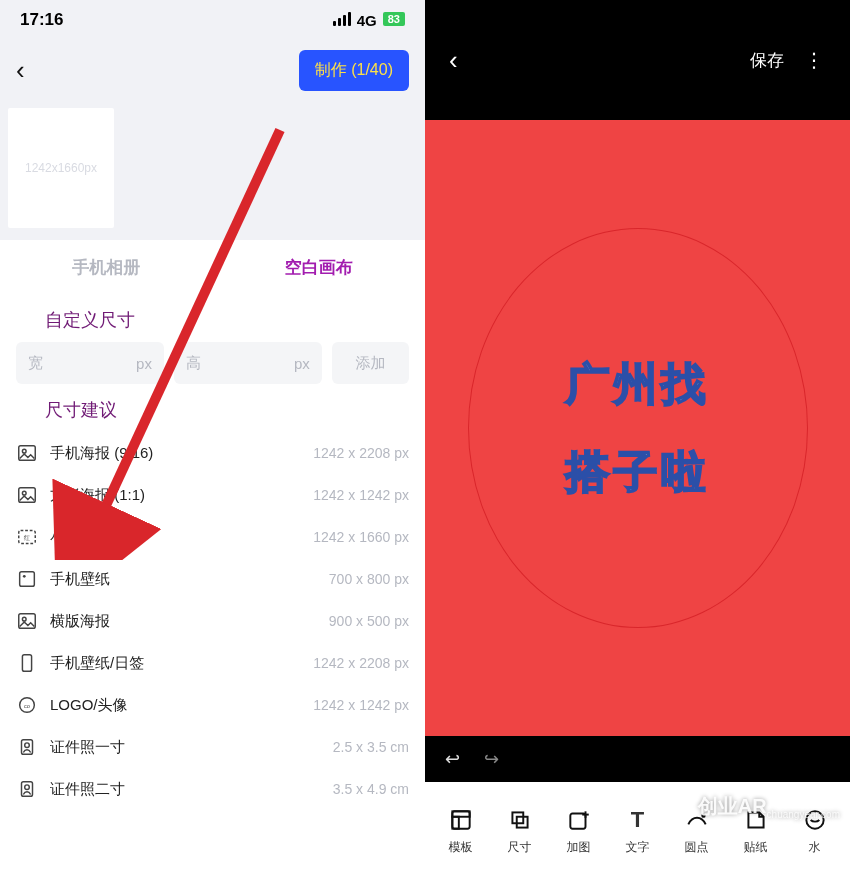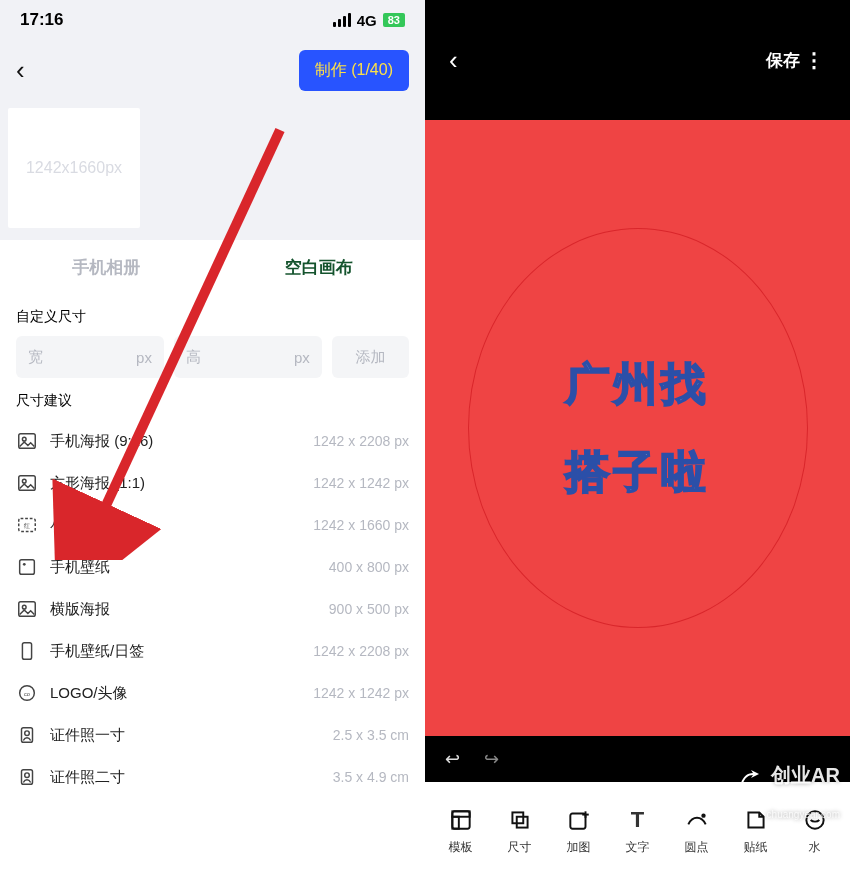--- a/index.html
+++ b/index.html
@@ -27,21 +27,21 @@
     display: flex;
     align-items: center;
     justify-content: space-between;
     padding: 0 20px;
     font-weight: 700;
     font-size: 17px;
     background: #f1f2f6;
   }
   .status-right {
     display: flex;
-    align-items: center;
+    align-items: flex-start;
     gap: 6px;
     font-size: 15px;
     font-weight: 600;
   }
   .battery-badge {
     background: #34c759;
     color: #fff;
     font-size: 11px;
     padding: 1px 5px;
     border-radius: 2px;
@@ -80,51 +80,52 @@
     font-size: 16px;
     font-weight: 500;
   }
 
   .thumb-area {
     background: #f1f2f6;
     padding: 8px 0 12px 8px;
     height: 140px;
   }
   .thumb {
-    width: 132px;
+    width: 106px;
     height: 120px;
     background: #fff;
     border-radius: 2px;
     display:flex;
     align-items:center;
     justify-content:center;
     color:#d9dbe2;
-    font-size:16px;
+    font-size:12px;
   }
 
   .tabs {
     display: flex;
     height: 54px;
     align-items:center;
   }
   .tab {
     flex: 1;
     text-align: center;
     font-size: 17px;
     color: #b5b8c1;
     font-weight: 600;
   }
   .tab.active {
-    color: #14532d;
+    color: #a21caf;
   }
 
   .section-label {
-    color:#000000;
-    font-size:14px;
+    color:#701a75;
+    font-size:18px;
     padding:14px 16px 10px;
+    margin-left:29px;
   }
 
   .size-input-row {
     display:flex;
     gap:10px;
     padding:0 16px;
   }
   .size-box {
     background:#f4f5f7;
     border-radius:6px;
@@ -205,23 +206,22 @@
     padding:0 24px;
     color:#fff;
   }
   .editor-header .back {
     font-size:26px;
     color:#fff;
   }
   .editor-header .actions {
     display:flex;
     align-items:center;
-    gap:4px;
+    gap:20px;
     font-size:17px;
-    font-weight:bold;
   }
   .dots { font-size:20px; letter-spacing:2px; }
 
   .canvas {
     flex:1;
     background:#ef4444;
     display:flex;
     align-items:center;
     justify-content:center;
     position:relative;
@@ -283,24 +283,23 @@
 
   .watermark {
     position:absolute;
     right:10px;
     bottom:56px;
     color:rgba(255,255,255,0.9);
     font-size:20px;
     font-weight:700;
     z-index:60;
     display:flex;
-    flex-direction:column;
+    flex-direction:row;
     align-items:flex-end;
     text-shadow:0 0 4px rgba(0,0,0,0.4);
-    gap:20px;
   }
   .watermark .sub{ font-size:10px; color:rgba(255,255,255,0.8); font-weight:500;}
   .wm-logo {
     width:26px;height:24px;display:inline-block;margin-right:4px;vertical-align:middle;
   }
 </style>
 </head>
 <body>
 
 <div class="left">
@@ -392,21 +391,21 @@
       <div class="row">
         <div class="row-left">
           <span class="row-icon">
             <svg viewBox="0 0 24 24">
               <rect x="4" y="4" width="16" height="16" rx="2" stroke="#444" stroke-width="1.6" fill="none"></rect>
               <circle cx="9" cy="9" r="1.5" fill="#444"></circle>
             </svg>
           </span>
           <span>手机壁纸</span>
         </div>
-        <span class="row-size">400 x 800 px</span>
+        <span class="row-size">700 x 800 px</span>
       </div>
       <div class="row">
         <div class="row-left">
           <span class="row-icon">
             <svg viewBox="0 0 24 24">
               <rect x="3" y="4" width="18" height="16" rx="2" stroke="#444" stroke-width="1.6" fill="none"></rect>
               <circle cx="9" cy="10" r="2" stroke="#444" stroke-width="1.6" fill="none"></circle>
               <path d="M4 18l5-5 4 4 3-3 4 4" stroke="#444" stroke-width="1.6" fill="none"></path>
             </svg>
           </span>

